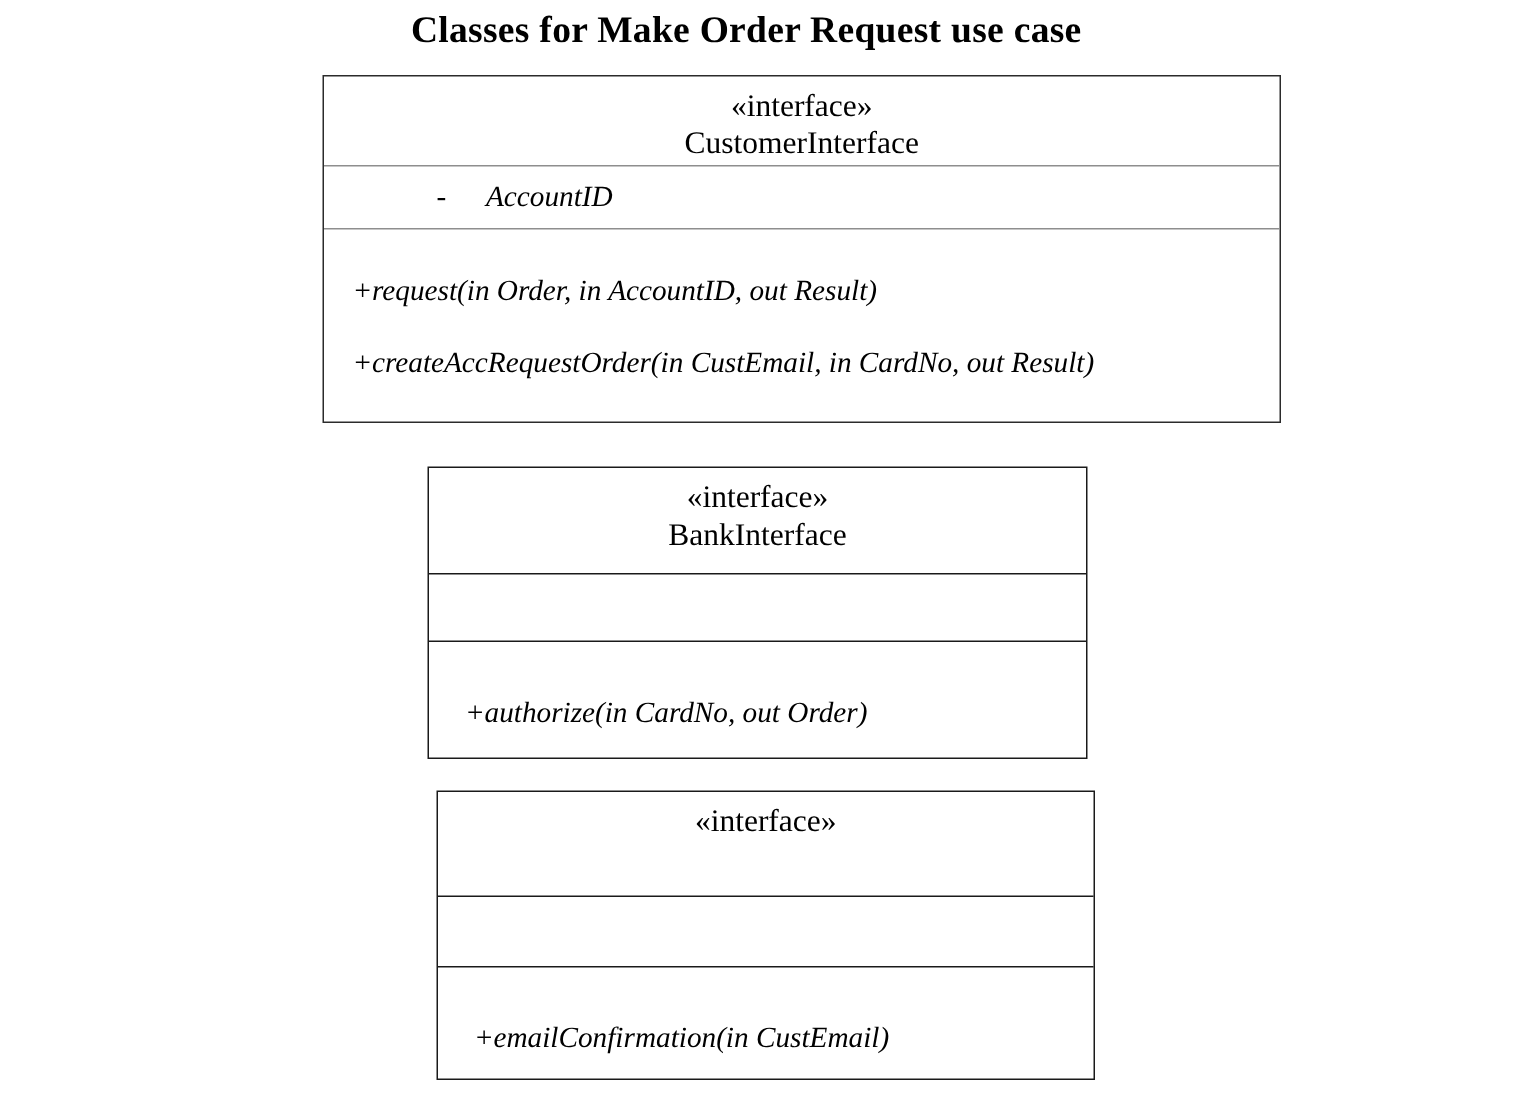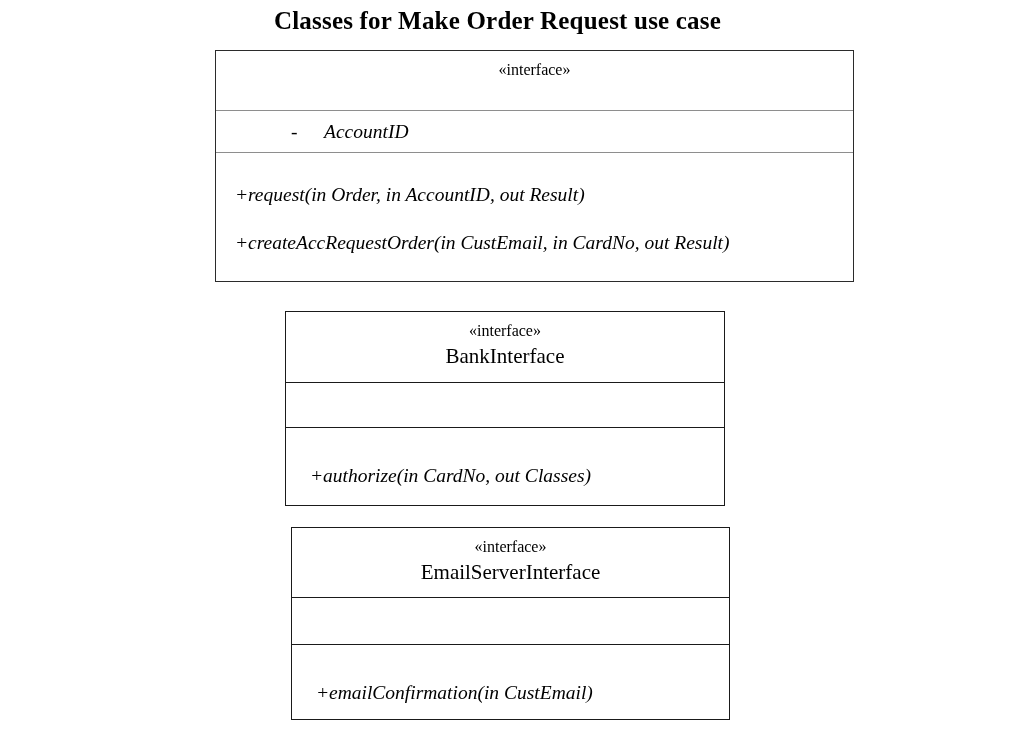--- a/index.html
+++ b/index.html
@@ -78,21 +78,21 @@
   .compartment.divider-top {
     border-top: 1.3px solid #1a1a1a;
     font-style: italic;
   }
   
   .box-1 .compartment.divider-top {
     border-top: 1.3px solid #8e8e8e;
   }
 
   .stereotype {
-    font-size: 16px;
+    font-size: 21px;
     line-height: 24px;
     display: block;
   }
   .class-name {
     font-size: 21px;
     line-height: 26px;
     display: block;
   }
 
   .member-line {
@@ -149,20 +149,21 @@
 </head>
 <body>
 
 <div class="canvas">
 
   <div class="diagram-title">Classes for Make Order Request use case</div>
 
   <div class="uml-class box-1">
     <div class="compartment header c-head">
       <span class="stereotype">«interface»</span>
+      <span class="class-name">CustomerInterface</span>
     </div>
     <div class="compartment divider-top c-attr">
       <div class="attr-row">
         <span class="vis">-</span><span>AccountID</span>
       </div>
     </div>
     <div class="compartment divider-top c-ops">
       <div class="ops-list">
         <div class="member-line">
           <span class="vis">+</span><span>request(in Order, in AccountID, out Result)</span>
@@ -181,30 +182,29 @@
     <div class="compartment header c-head">
       <span class="stereotype">«interface»</span>
       <span class="class-name">BankInterface</span>
     </div>
     <div class="compartment divider-top c-attr">
       <div class="empty-compartment"></div>
     </div>
     <div class="compartment divider-top c-ops">
       <div class="ops-list">
         <div class="member-line">
-          <span class="vis">+</span><span>authorize(in CardNo, out Classes)</span>
+          <span class="vis">+</span><span>authorize(in CardNo, out Order)</span>
         </div>
       </div>
     </div>
   </div>
 
   <div class="uml-class box-3">
     <div class="compartment header c-head">
       <span class="stereotype">«interface»</span>
-      <span class="class-name">EmailServerInterface</span>
     </div>
     <div class="compartment divider-top c-attr">
       <div class="empty-compartment"></div>
     </div>
     <div class="compartment divider-top c-ops">
       <div class="ops-list">
         <div class="member-line">
           <span class="vis">+</span><span>emailConfirmation(in CustEmail)</span>
         </div>
       </div>

